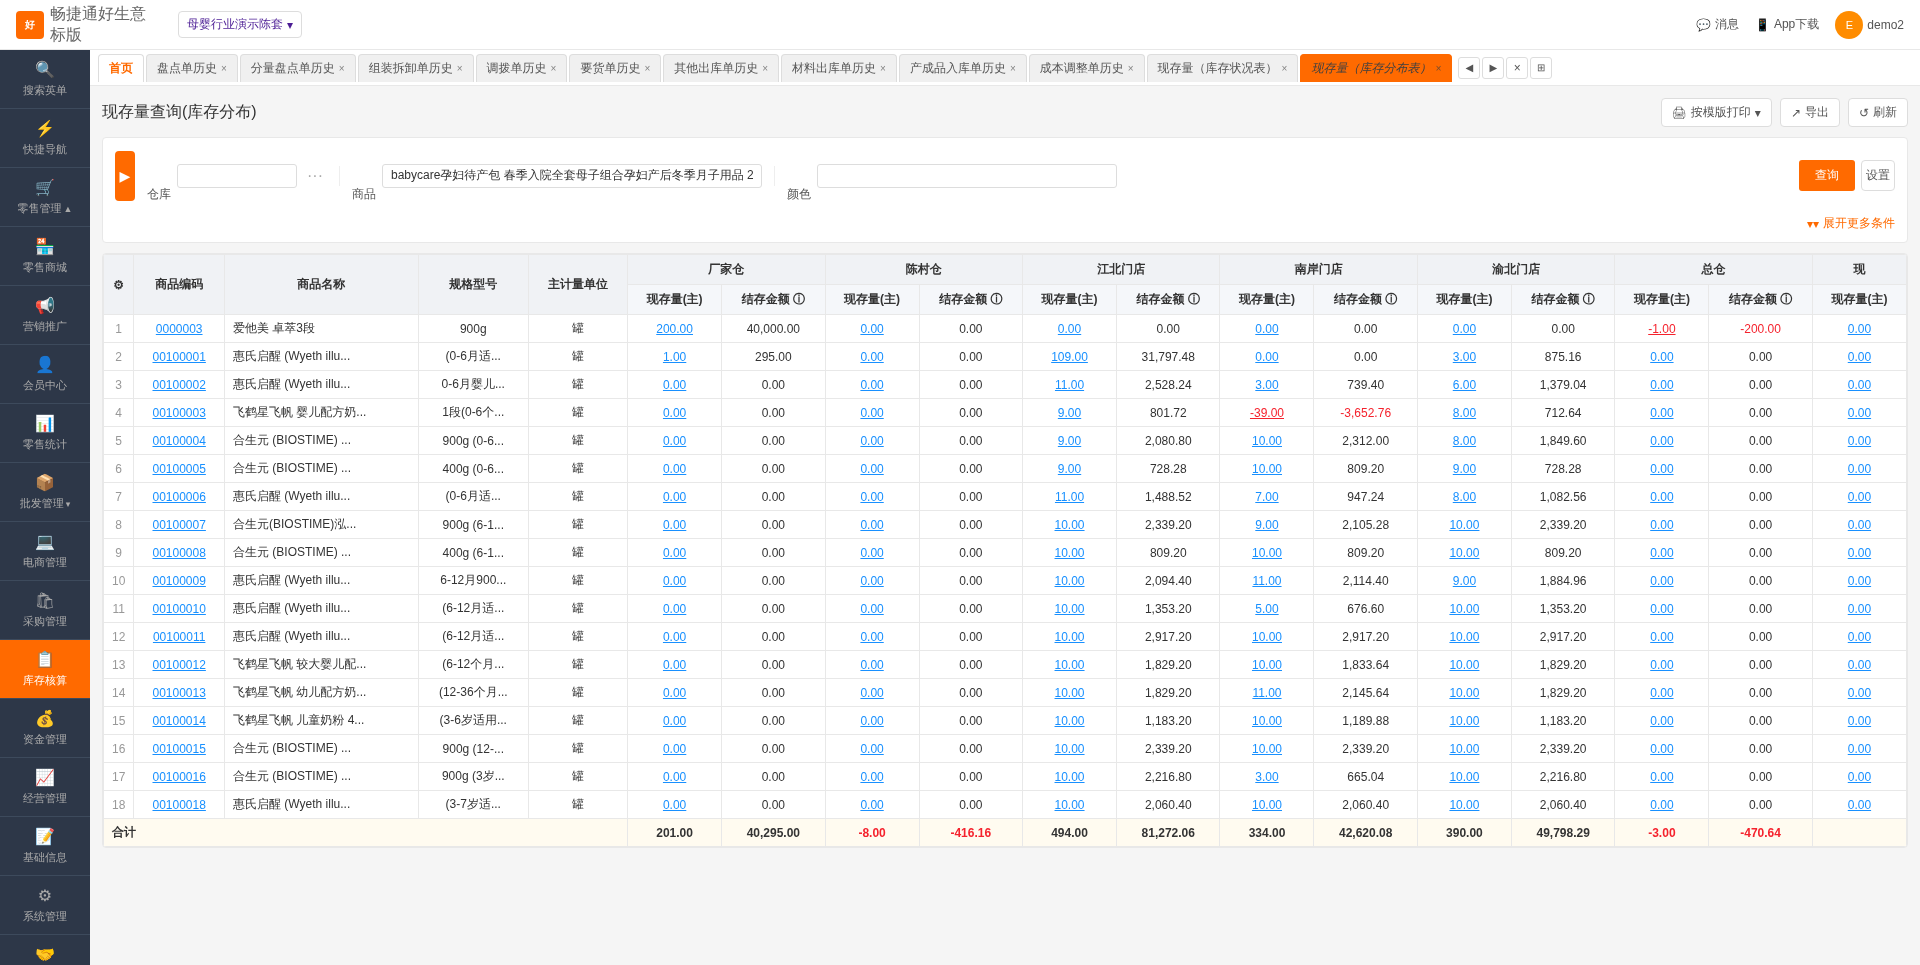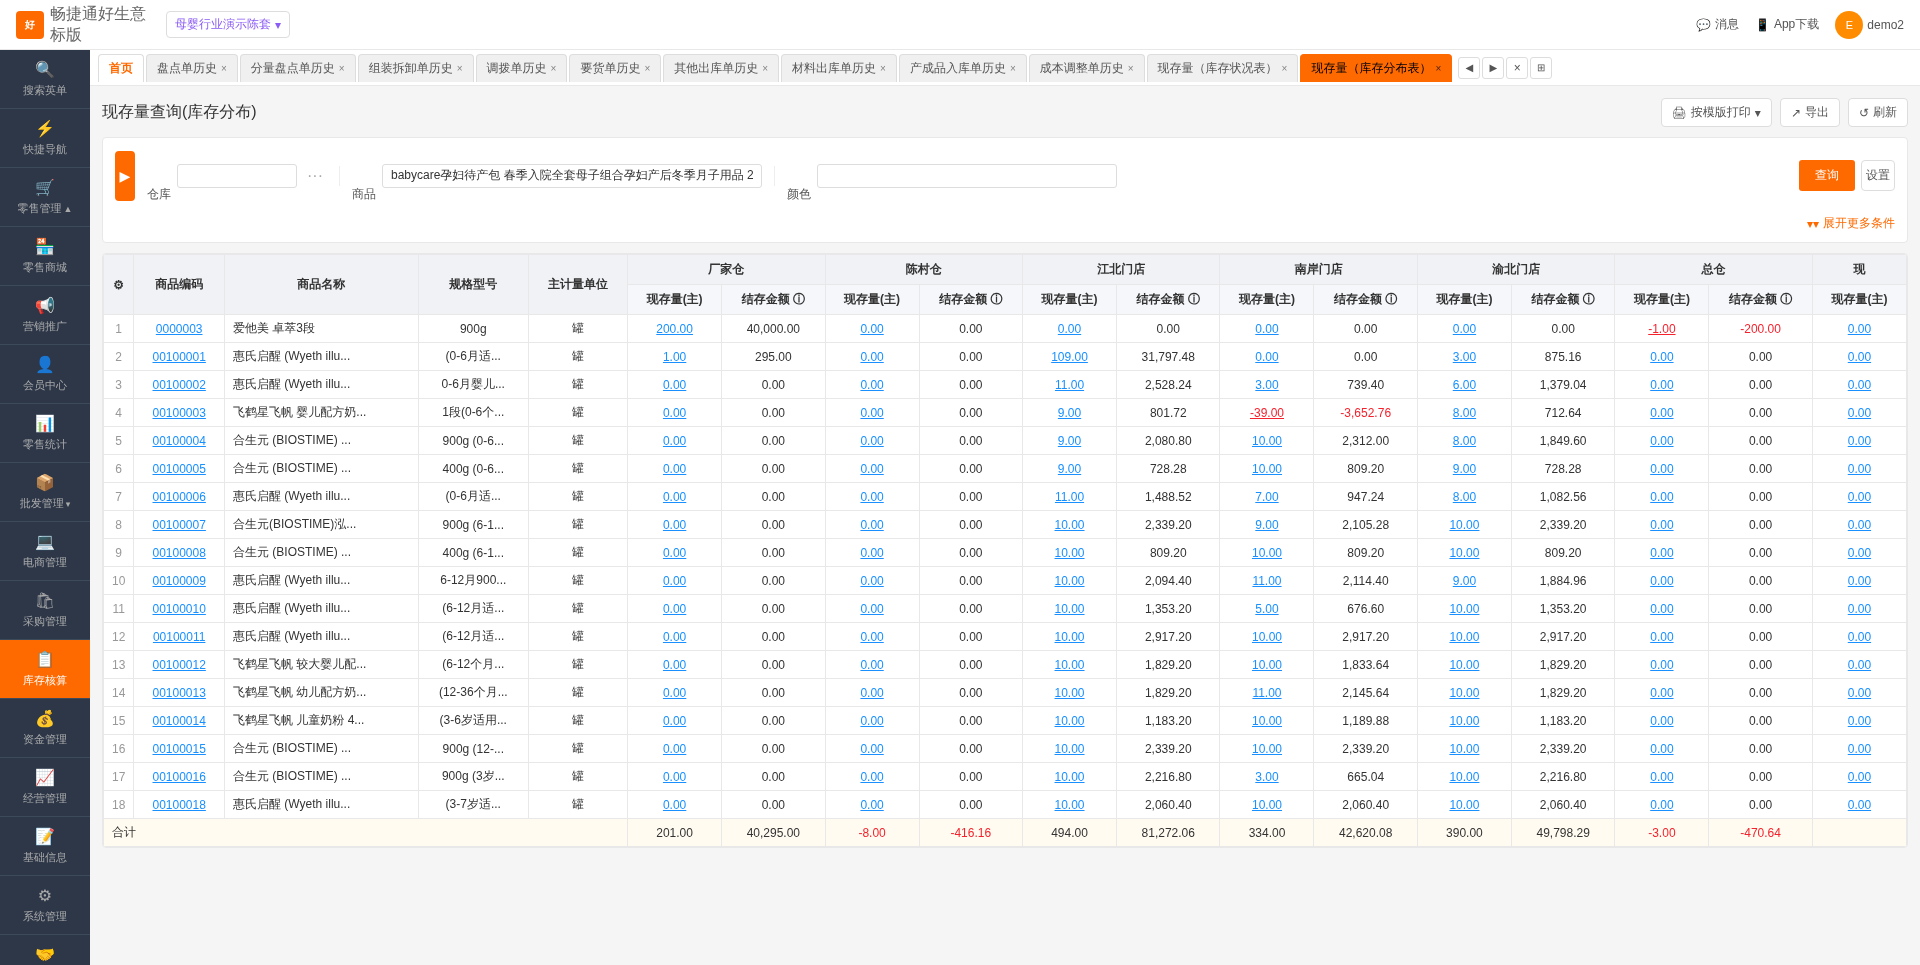--- a/index.html
+++ b/index.html
@@ -15,21 +15,21 @@
       padding: 0 16px;
       border-bottom: 1px solid #e8e8e8;
       position: fixed;
       top: 0; left: 0; right: 0;
       z-index: 100;
     }
     .top-bar-left { display: flex; align-items: center; gap: 8px; }
     .logo-area { display: flex; align-items: center; gap: 6px; cursor: pointer; }
     .logo-icon { width: 28px; height: 28px; background: #ff6a00; border-radius: 4px; display: flex; align-items: center; justify-content: center; color: white; font-size: 10px; font-weight: bold; }
     .logo-text { font-size: 16px; color: #666; line-height: 1.3; }
-    .store-selector { display: flex; align-items: center; gap: 4px; border: 1px solid #ddd; border-radius: 4px; padding: 4px 8px; cursor: pointer; font-size: 12px; color: #8b5cf6; margin-left: 12px; }
+    .store-selector { display: flex; align-items: center; gap: 4px; border: 1px solid #ddd; border-radius: 4px; padding: 4px 8px; cursor: pointer; font-size: 12px; color: #4c1d95; margin-left: 24px; }
     .top-bar-right { display: flex; align-items: center; gap: 16px; }
     .top-action { display: flex; align-items: center; gap: 4px; cursor: pointer; color: #555; font-size: 12px; }
     .user-avatar { width: 28px; height: 28px; border-radius: 50%; background: #ff8c00; display: flex; align-items: center; justify-content: center; color: white; font-size: 11px; }
 
     
     .nav-tabs {
       height: 36px;
       background: #fff;
       display: flex;
       align-items: center;
@@ -51,22 +51,23 @@
       font-size: 12px;
       white-space: nowrap;
       color: #555;
       background: #f0f0f0;
       margin-right: 2px;
       border: 1px solid #ddd;
       border-bottom: none;
     }
     .nav-tab.active {
       background: #ff6a00;
-      color: #000000;
+      color: #404040;
       border-color: #ff6a00;
+      font-style: italic;
     }
     .nav-tab .close-x { font-size: 10px; cursor: pointer; opacity: 0.7; }
     .nav-tab.home { background: #fff; color: #ff6a00; border-color: #ddd; font-weight: bold; }
     .nav-arrows { display: flex; align-items: center; gap: 2px; margin-left: 4px; }
     .nav-arrow { width: 22px; height: 22px; border: 1px solid #ddd; border-radius: 3px; display: flex; align-items: center; justify-content: center; cursor: pointer; font-size: 10px; color: #555; background: #fff; }
     .nav-close-all { width: 22px; height: 22px; border: 1px solid #ddd; border-radius: 3px; display: flex; align-items: center; justify-content: center; cursor: pointer; font-size: 12px; color: #555; background: #fff; }
     .nav-expand { width: 22px; height: 22px; border: 1px solid #ddd; border-radius: 3px; display: flex; align-items: center; justify-content: center; cursor: pointer; font-size: 10px; color: #555; background: #fff; }
 
     
     .sidebar {
@@ -201,21 +202,21 @@
     thead tr:first-child th { background: #f0f2f5; }
     tbody tr td {
       border: 1px solid #e8e8e8;
       padding: 5px 8px;
       text-align: center;
       white-space: nowrap;
       color: #333;
     }
     tbody tr.summary td {
       background: #fffbf0;
-      font-weight: normal;
+      font-weight: bold;
       position: sticky;
       bottom: 0;
     }
     .td-link { color: #1890ff; text-decoration: underline; cursor: pointer; }
     .td-red { color: #f5222d; }
     .td-left { text-align: left; }
     .settings-col { width: 30px; }
     .row-num { color: #999; }
 
     .color-input { width: 300px; }

